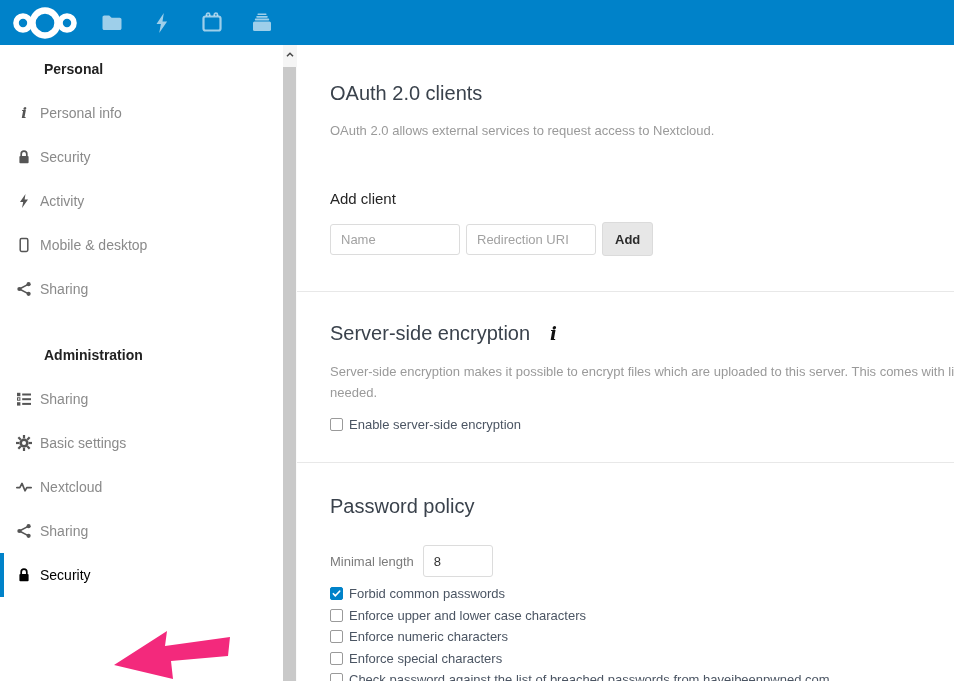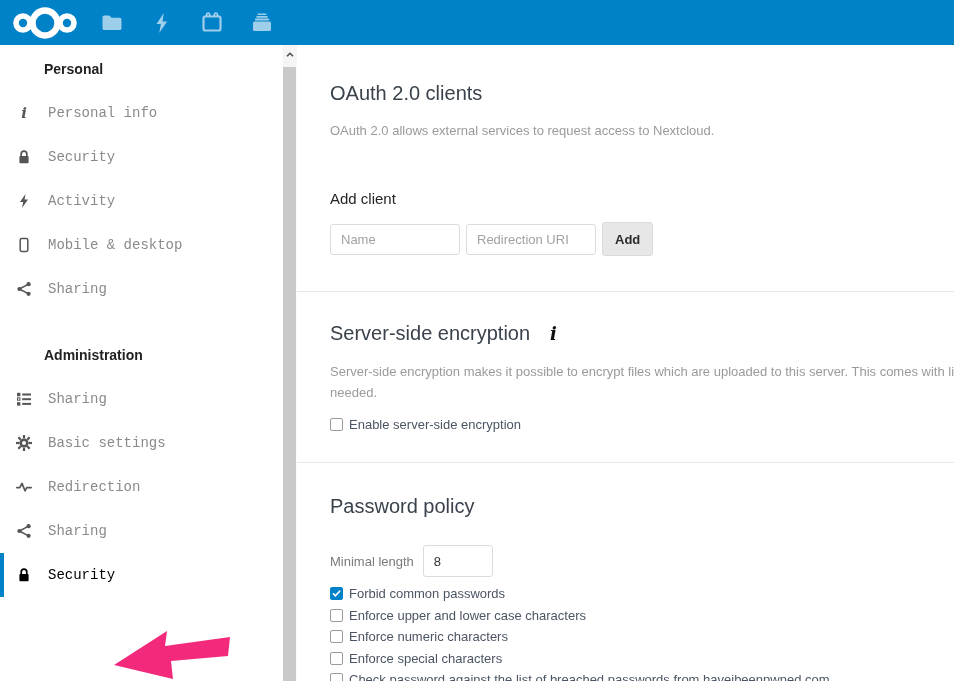--- a/index.html
+++ b/index.html
@@ -35,21 +35,21 @@
   .nav-heading.second { margin-top:22px; }
   .nav-item {
     height:44px; display:flex; align-items:center; padding-left:16px;
     font-size:14px; color:#8a8a8a; cursor:pointer;
   }
   .nav-item .icon {
     width:16px; height:16px; color:#555;
     display:flex; align-items:center; justify-content:center; flex:none;
   }
   .nav-item .icon svg { width:16px; height:16px; }
-  .nav-item .label { margin-left:16px; white-space:nowrap;font-family:Liberation Mono, monospace; }
+  .nav-item .label { margin-left:8px; white-space:nowrap; }
   .nav-item.active { padding-left:12px; border-left:4px solid #0082c9; color:#000; }
   .nav-item.active .icon { color:#000; }
   .txt-i {
     font-family:"DejaVu Serif","Liberation Serif",serif;
     font-style:italic; font-weight:bold; font-size:15px; line-height:16px; color:inherit;
   }
 
   
   .scrollbar {
     position:absolute; top:45px; left:283px; width:14px; height:636px;
@@ -226,21 +226,21 @@
         </svg>
       </span>
       <span class="label">Basic settings</span>
     </div>
     <div class="nav-item">
       <span class="icon">
         <svg viewBox="0 0 16 16" fill="none" stroke="currentColor" stroke-width="1.7" stroke-linejoin="round" stroke-linecap="round">
           <path d="M.8 8.6h3L6 4.4l3 7.4 1.8-3.2h4.4"></path>
         </svg>
       </span>
-      <span class="label">Redirection</span>
+      <span class="label">Nextcloud</span>
     </div>
     <div class="nav-item">
       <span class="icon">
         <svg viewBox="0 0 16 16" fill="currentColor" stroke="currentColor">
           <path d="M3.4 8l9.2-4.8M3.4 8l9.2 4.8" fill="none" stroke-width="1.5"></path>
           <circle cx="12.6" cy="3.2" r="2.1" stroke="none"></circle>
           <circle cx="3.4" cy="8" r="2.1" stroke="none"></circle>
           <circle cx="12.6" cy="12.8" r="2.1" stroke="none"></circle>
         </svg>
       </span>

